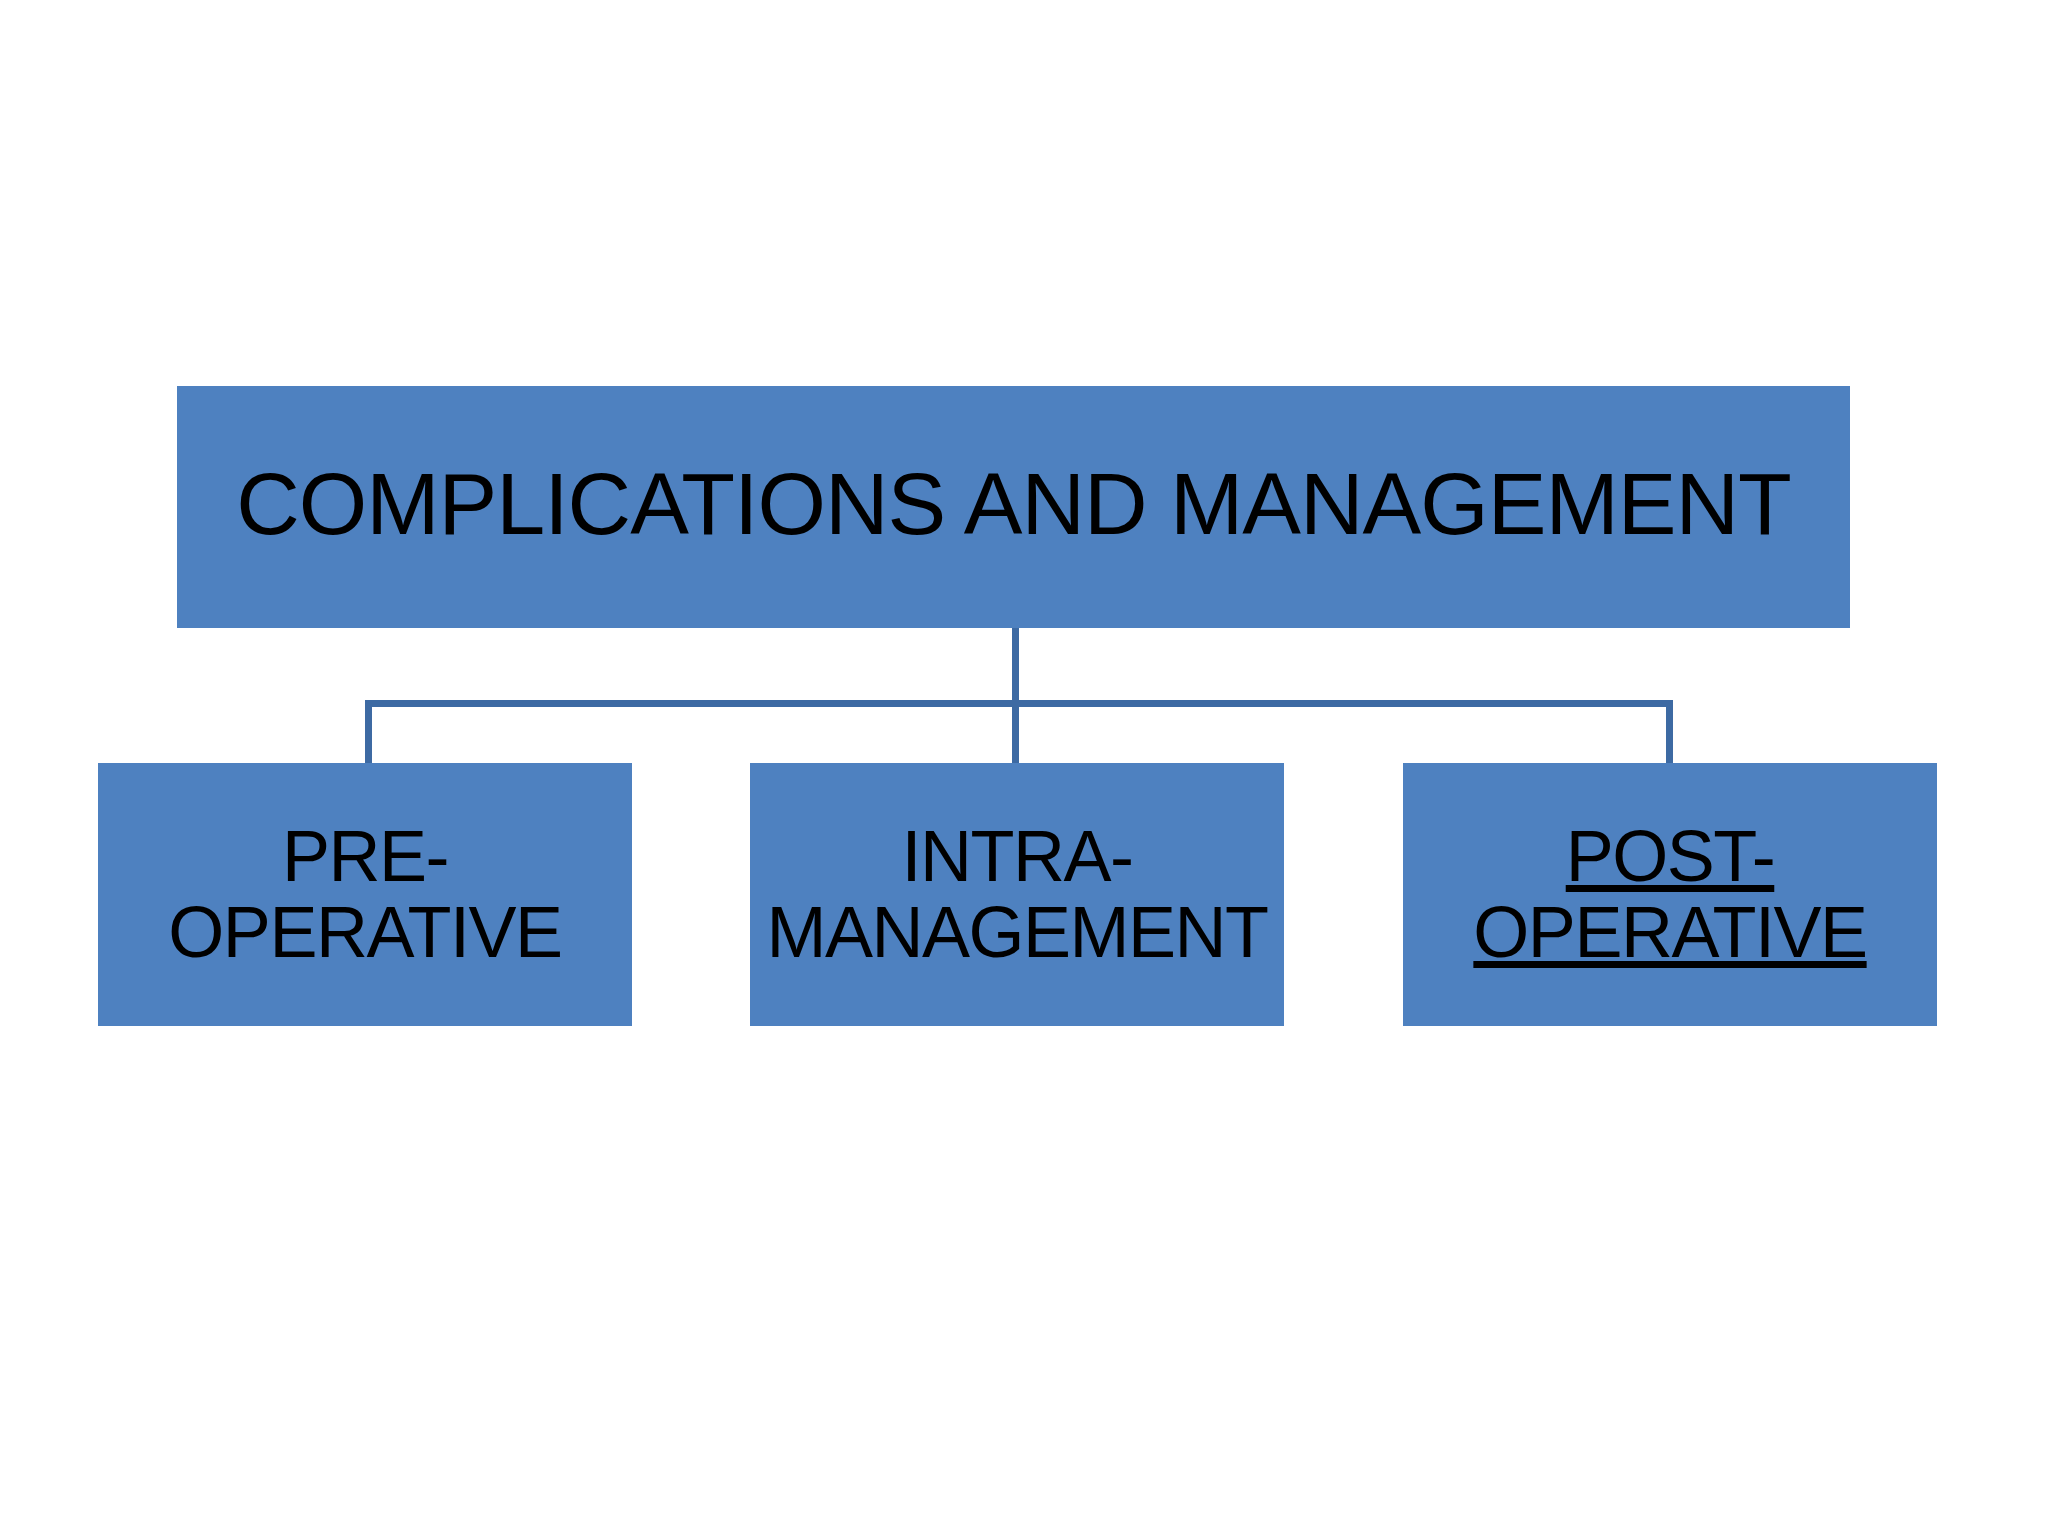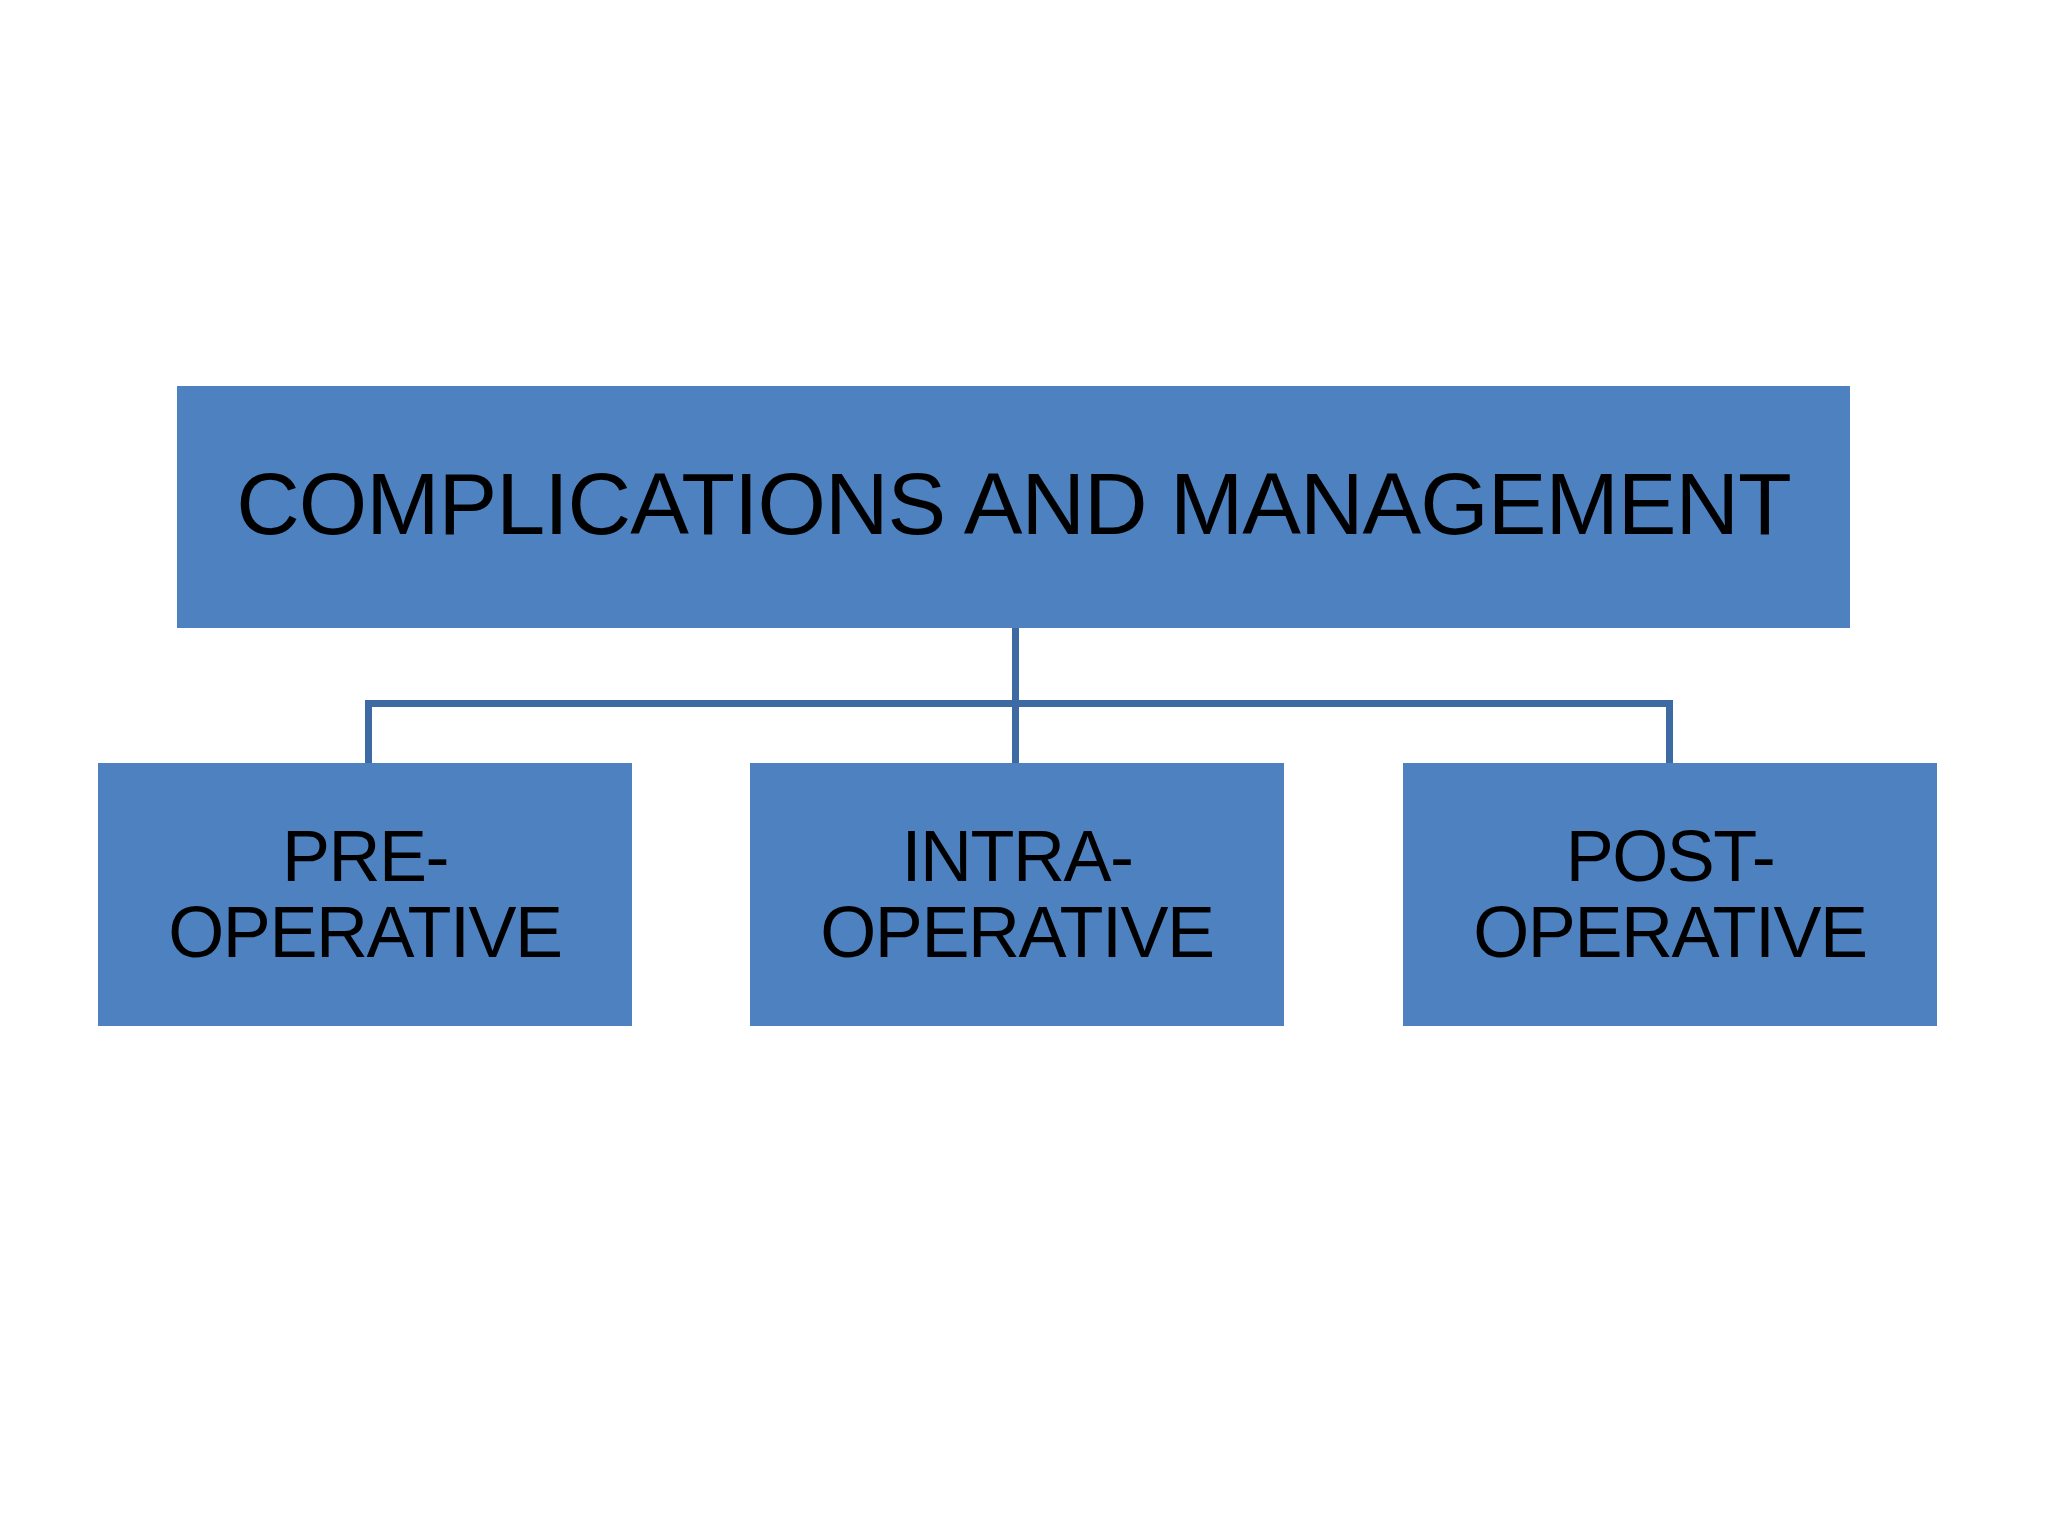--- a/index.html
+++ b/index.html
@@ -51,21 +51,21 @@
   .node-child {
     top: 763px;
     height: 263px;
     font-size: 72px;
     letter-spacing: -1.5px;
     line-height: 1.05;
   }
 
   .node-pre   { left: 98px;   width: 534px; }
   .node-intra { left: 750px;  width: 534px; }
-  .node-post  { left: 1403px; width: 534px; }
+  .node-post  { left: 1403px; width: 534px; text-decoration: underline; }
 
   
   .conn {
     position: absolute;
     background: #3D6AA3;
   }
   
   .conn-stem {
     left: 1012px;
     top: 628px;
@@ -104,21 +104,21 @@
   <div class="conn conn-drop conn-drop-center"></div>
   <div class="conn conn-drop conn-drop-right"></div>
 
   <div class="node node-child node-pre">
     <span>PRE-
 OPERATIVE</span>
   </div>
 
   <div class="node node-child node-intra">
     <span>INTRA-
-OPERATIVE</span>
+MANAGEMENT</span>
   </div>
 
   <div class="node node-child node-post">
     <span>POST-
 OPERATIVE</span>
   </div>
 
 </div>
 
 </body></html>

